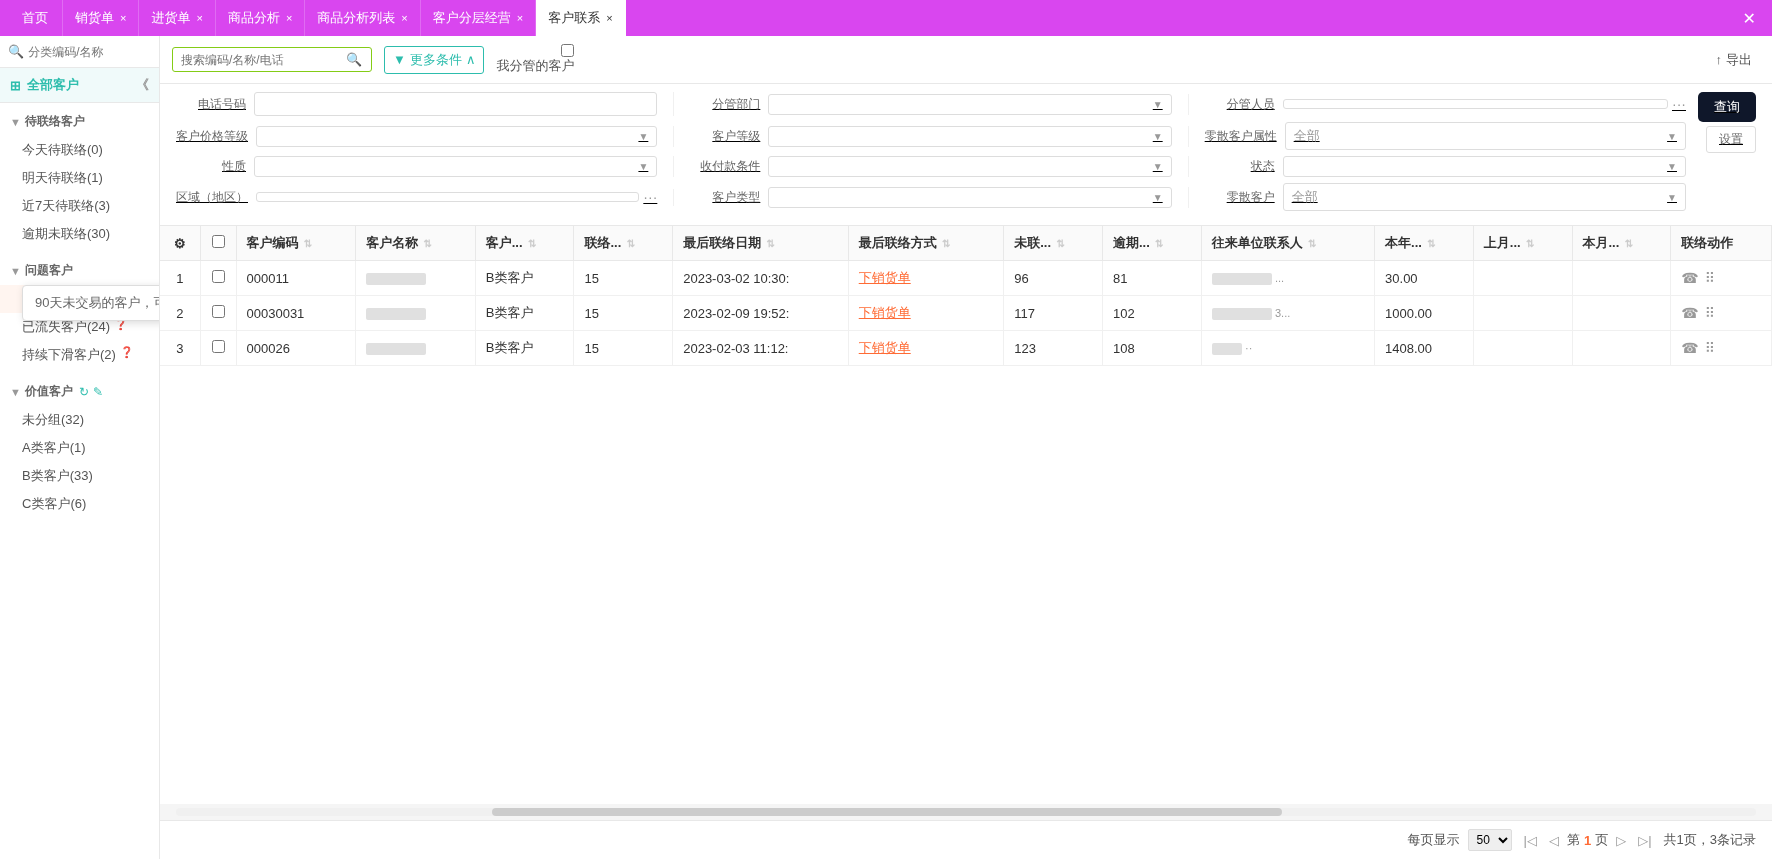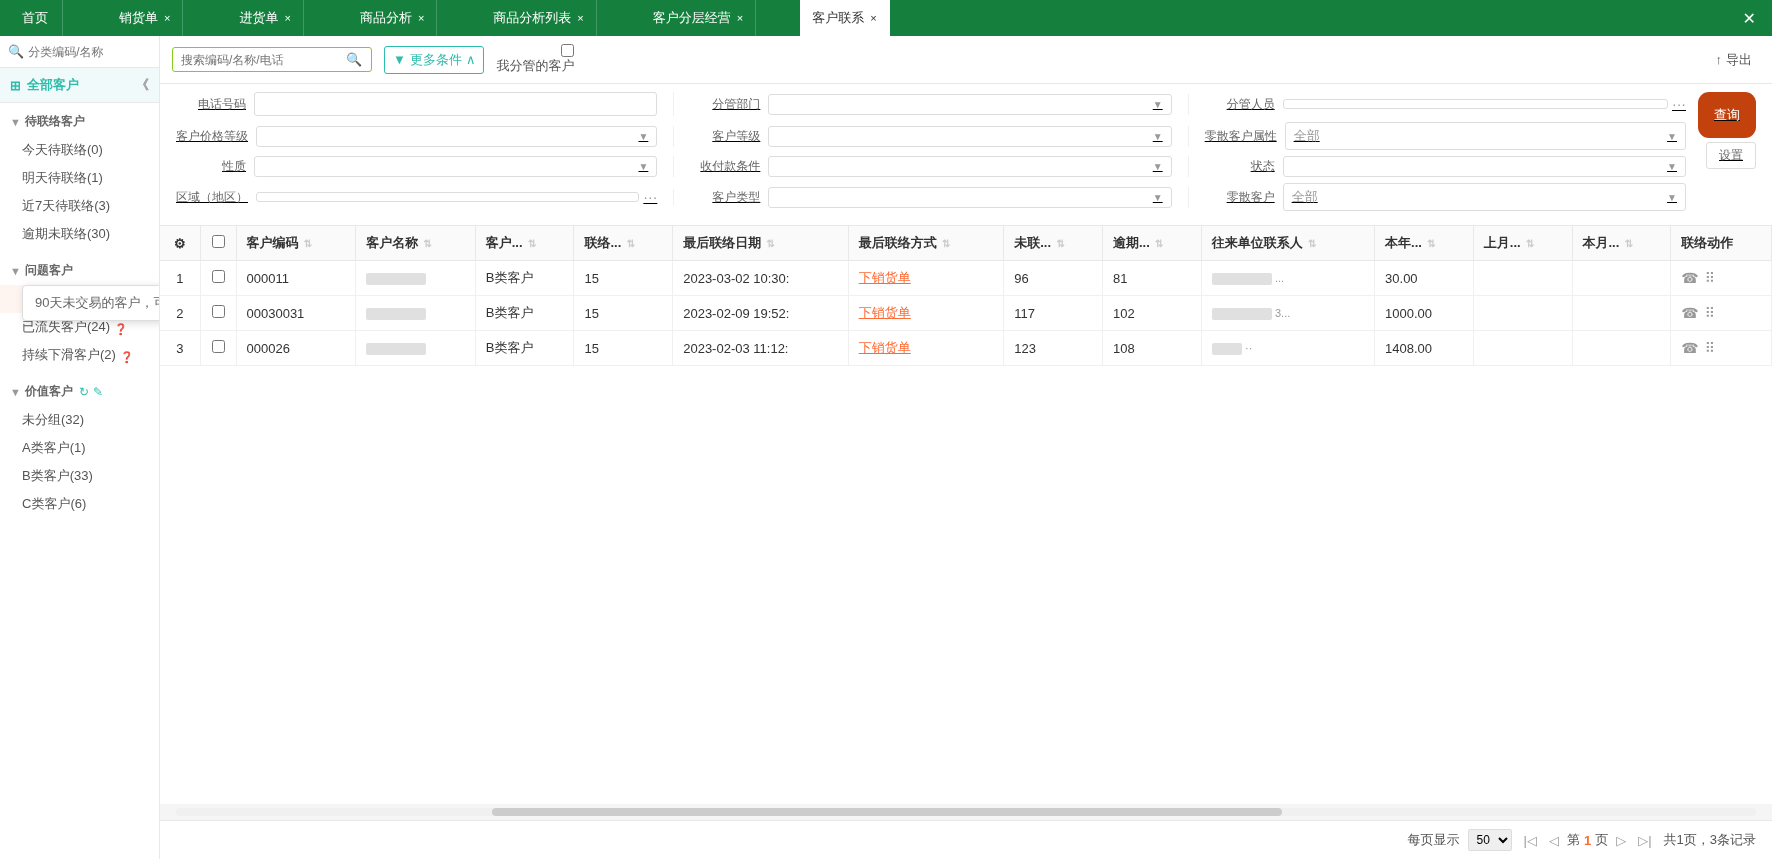--- a/index.html
+++ b/index.html
@@ -1,24 +1,23 @@
 <!DOCTYPE html>
 <html><head>
   <meta charset="utf-8">
   <style>
     * { box-sizing: border-box; margin: 0; padding: 0; font-family: 'Microsoft YaHei', Arial, sans-serif; font-size: 13px; }
     body { background: #f5f5f5; overflow: hidden; }
 
     
     .top-bar {
       display: flex; align-items: center;
-      background: #15803d;
+      background: #d946ef;
       height: 36px; padding: 0 8px;
       color: white;
-      gap: 44px;
     }
     .top-bar .tab {
       display: flex; align-items: center;
       padding: 0 12px; height: 36px;
       cursor: pointer; font-size: 13px; color: white;
       border-right: 1px solid rgba(255,255,255,0.2);
     }
     .top-bar .tab.active {
       background: white; color: #333;
     }
@@ -65,21 +64,21 @@
     }
     .sidebar-section-header {
       display: flex; align-items: center;
       padding: 6px 10px; cursor: pointer; color: #333;
     }
     .sidebar-section-header .arrow { margin-right: 4px; color: #999; font-size: 11px; }
     .sidebar-section-header .label { font-size: 12px; color: #666; font-weight: bold; }
 
     .sidebar-item {
       padding: 5px 10px 5px 22px; cursor: pointer; font-size: 12px; color: #555;
-      display: flex; align-items: flex-end;
+      display: flex; align-items: flex-start;
     }
     .sidebar-item.active { color: #ff6b35; font-weight: bold; background: #fff5f0; }
 
     .tooltip-box {
       position: relative;
     }
     .tooltip-content {
       position: absolute; left: 22px; top: 100%; z-index: 100;
       background: white; border: 1px solid #ddd; border-radius: 4px;
       padding: 8px 12px; font-size: 12px; color: #666;
@@ -206,22 +205,22 @@
       height: 8px; background: #f0f0f0; border-radius: 4px;
       margin: 4px 16px; position: relative;
     }
     .scrollbar-thumb {
       height: 8px; background: #ccc; border-radius: 4px;
       width: 50%; margin-left: 20%;
     }
 
     
     .query-btn {
-      background: #c2410c; color: white; border: none; border-radius: 11px;
-      padding: 14px 16px; cursor: pointer; font-size: 13px;
+      background: #0f172a; color: white; border: none; border-radius: 5px;
+      padding: 6px 16px; cursor: pointer; font-size: 13px;
     }
     .settings-btn {
       background: white; color: #666; border: 1px solid #ddd; border-radius: 3px;
       padding: 4px 12px; cursor: pointer; font-size: 12px; margin-top: 4px;
     }
     .query-action-col {
       display: flex; flex-direction: column; align-items: flex-end;
       min-width: 70px; padding-left: 8px;
     }
     .more-dots { color: #999; cursor: pointer; font-size: 14px; margin-left: 4px; }

